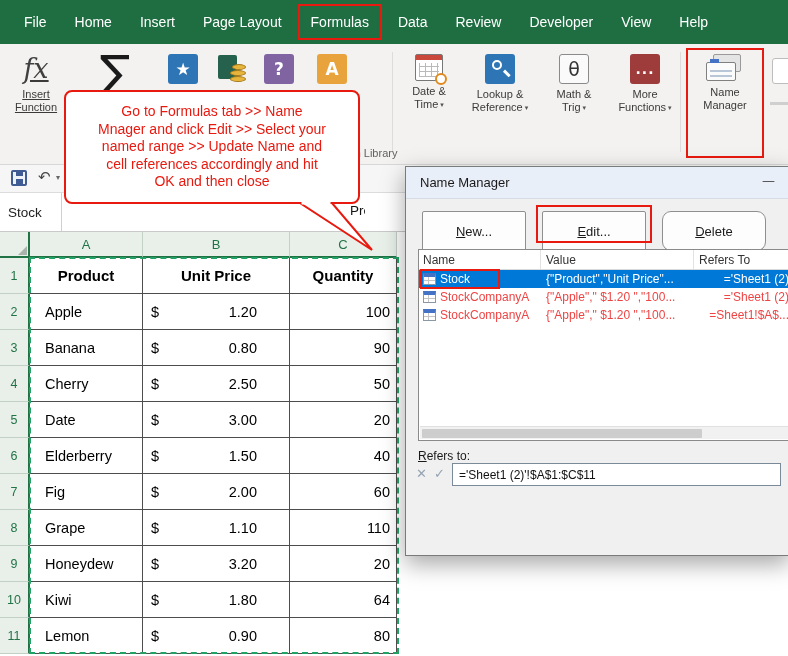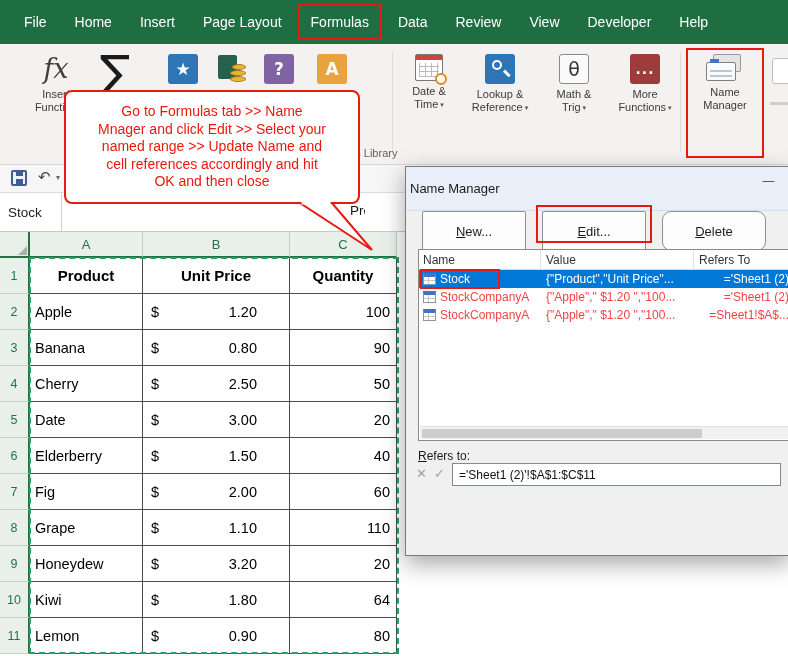--- a/index.html
+++ b/index.html
@@ -58,35 +58,35 @@
   .fbar-frag{position:absolute;left:350px;top:10px;width:15px;height:20px;overflow:hidden;white-space:nowrap;font-size:13.5px;color:#111;}
 
   
   .sheet{position:absolute;left:0;top:232px;display:grid;grid-template-columns:30px 113px 147px 107px;grid-template-rows:26px repeat(11,36px);background:#fff;z-index:1;}
   .corner{background:#e9f0ea;border-right:2px solid #217346;border-bottom:2px solid #217346;position:relative;}
   .corner:after{content:"";position:absolute;right:1px;bottom:1px;border-left:9px solid transparent;border-bottom:9px solid #aab3ab;}
   .colhdr{background:#e9f0ea;color:#217346;font-size:13px;display:flex;align-items:center;justify-content:center;border-right:1px solid #c3d0c6;border-bottom:2px solid #217346;}
   .rowhdr{background:#e9f0ea;color:#217346;font-size:12.5px;display:flex;align-items:center;justify-content:center;border-right:2px solid #217346;border-bottom:1px solid #c3d0c6;}
   .cell{border-right:1.5px solid #4d4d4d;border-bottom:1.5px solid #4d4d4d;font-size:14.5px;color:#000;display:flex;align-items:center;background:#fff;overflow:hidden;}
   .cell.hdr{font-weight:bold;justify-content:center;font-size:15px;}
-  .cell.nm{padding-left:5px;}
+  .cell.nm{padding-left:15px;}
   .cell.price{padding:0 32px 0 8px;justify-content:space-between;}
   .cell.qty{justify-content:flex-end;padding-right:6px;}
   .ants{position:absolute;left:29px;top:257px;width:370px;height:397px;border:2px dashed #21a366;z-index:2;pointer-events:none;}
 
   
   .anno{position:absolute;border:2px solid #e8190f;pointer-events:none;z-index:5;}
   .anno-nm{left:686px;top:4px;width:78px;height:110px;}
   .callout{position:absolute;left:64px;top:90px;width:296px;height:114px;background:#fff;border:2px solid #e8190f;border-radius:8px;z-index:6;display:flex;align-items:center;justify-content:center;}
   .callout-text{width:232px;text-align:center;color:#e8190f;font-size:14px;line-height:17.5px;}
   .tailsvg{position:absolute;left:0;top:0;width:788px;height:656px;z-index:7;pointer-events:none;}
 
   
   .dialog{position:absolute;left:405px;top:166px;width:385px;height:390px;background:#f0f0f0;border:1px solid #7a7a7a;box-shadow:0 8px 22px rgba(0,0,0,.35);z-index:10;}
-  .dlg-title{position:absolute;left:0;top:0;right:0;height:44px;background:#e9eff8;border-bottom:1px solid #d5dce6;font-size:13px;color:#1a1a1a;display:flex;align-items:center;padding-left:4px;}
+  .dlg-title{position:absolute;left:0;top:0;right:0;height:32px;background:#e9eff8;border-bottom:1px solid #d5dce6;font-size:13px;color:#1a1a1a;display:flex;align-items:center;padding-left:14px;}
   .dlg-min{position:absolute;right:14px;top:6px;color:#444;font-size:13px;font-family:"DejaVu Sans",sans-serif;}
   .dlg-btn{position:absolute;top:44px;width:104px;height:40px;background:#fdfdfd;border:1px solid #8f8f8f;border-radius:2px;font-size:13px;color:#1a1a1a;cursor:pointer;}
   .anno-edit{left:130px;top:38px;width:116px;height:38px;}
   .lst{position:absolute;left:12px;top:82px;width:372px;height:192px;background:#fff;border:1px solid #8a8a8a;overflow:hidden;}
   .lst-hdr{display:flex;height:20px;align-items:center;font-size:12px;color:#333;border-bottom:1px solid #d9d9d9;}
   .lst-hdr>div{height:100%;display:flex;align-items:center;border-right:1px solid #e2e2e2;}
   .lst-row{display:flex;height:18px;align-items:center;font-size:12px;color:#ef4444;position:relative;}
   .lst-row.sel{background:#0078d7;color:#fff;}
   .c-name{flex:0 0 122px;display:flex;align-items:center;padding-left:4px;overflow:hidden;white-space:nowrap;}
   .c-val{flex:0 0 153px;padding-left:5px;overflow:hidden;white-space:nowrap;}
@@ -106,27 +106,27 @@
 <div class="screen">
 
   <div class="tabbar">
     <div class="tab">File</div>
     <div class="tab">Home</div>
     <div class="tab">Insert</div>
     <div class="tab">Page Layout</div>
     <div class="tab active">Formulas</div>
     <div class="tab">Data</div>
     <div class="tab">Review</div>
+    <div class="tab">Developer</div>
     <div class="tab">View</div>
-    <div class="tab">Developer</div>
     <div class="tab">Help</div>
   </div>
 
   <div class="ribbon">
-    <div class="rbn-btn" style="left:24px;width:64px;">
+    <div class="rbn-btn" style="left:4px;width:64px;text-decoration:underline;">
       <div class="fx-glyph">fx</div>
       <div class="rbn-lbl"><span>Insert</span><br><span>Function</span></div>
     </div>
     <div class="rbn-btn" style="left:88px;width:54px;top:4px;">
       <div class="sigma">∑</div>
     </div>
     <div class="rbn-btn" style="left:160px;width:46px;">
       <div class="sq" style="background:#2e75b6;">★</div>
     </div>
     <div class="rbn-btn" style="left:208px;width:46px;">

